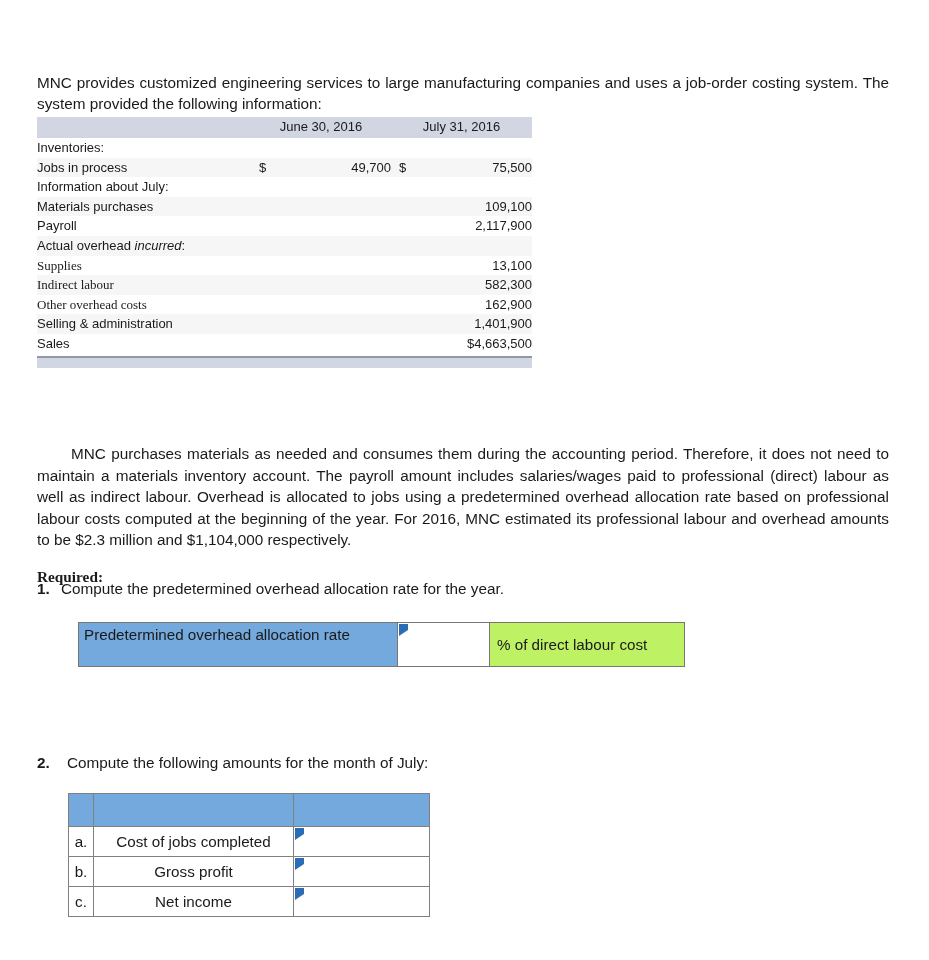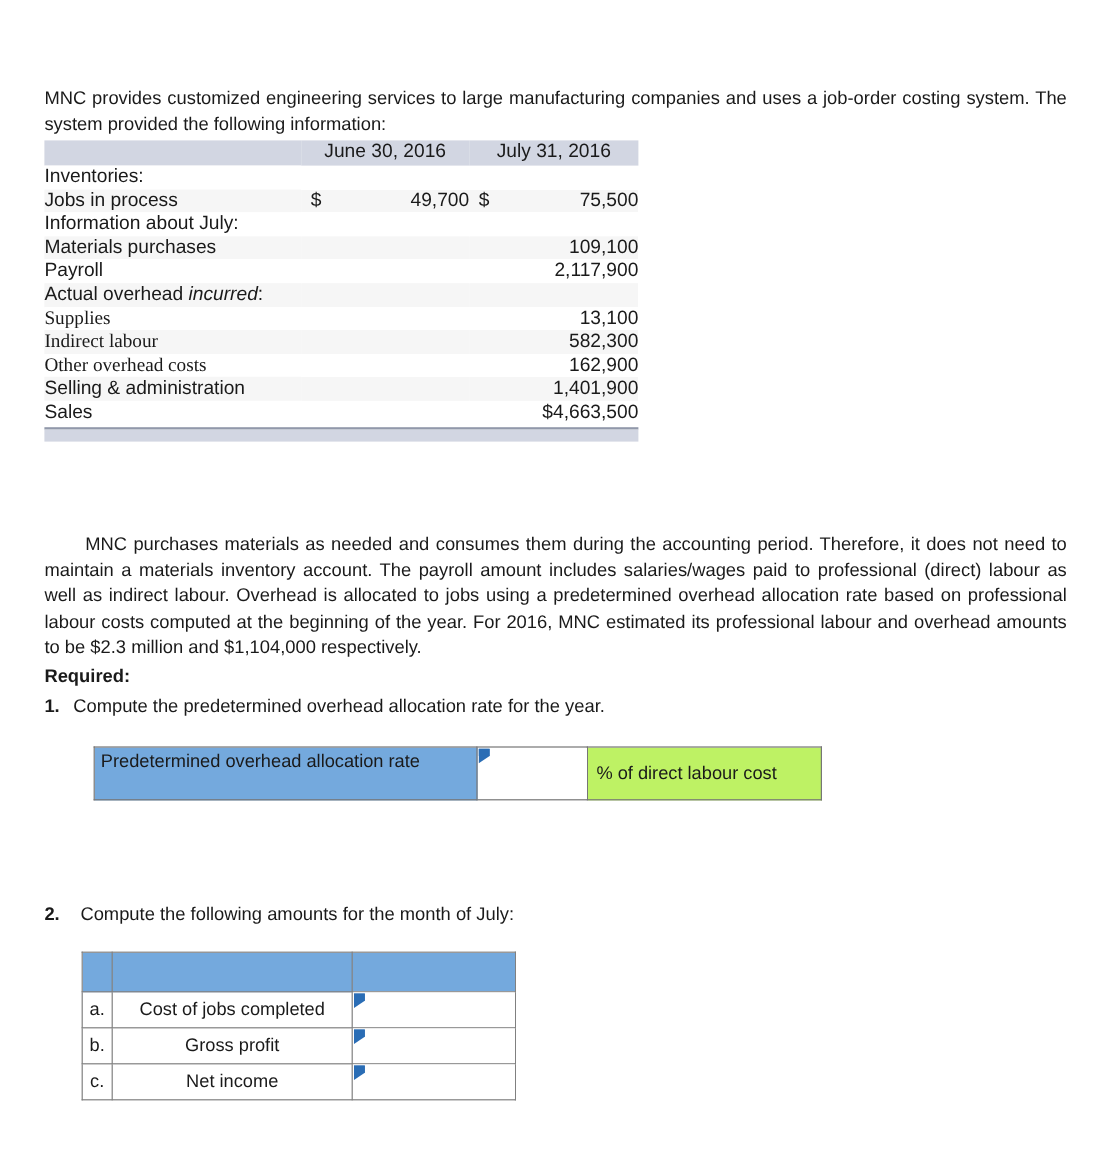--- a/index.html
+++ b/index.html
@@ -39,21 +39,21 @@
   
   .data-table-wrap {
     position: absolute;
     left: 37px;
     top: 117px;
     width: 495px;
   }
   table.data-table {
     border-collapse: collapse;
     width: 495px;
-    font-size: 16px;
+    font-size: 13px;
     line-height: 19.6px;
   }
   table.data-table td, table.data-table th {
     padding: 0;
     font-weight: normal;
     white-space: nowrap;
     vertical-align: baseline;
   }
   .dt-headrow th {
     background: #d2d6e2;
@@ -107,23 +107,24 @@
     line-height: 21.4px;
     text-align: justify;
     text-justify: inter-word;
     text-indent: 34px;
   }
 
   
   .required-title {
     position: absolute;
     left: 37px;
-    top: 555px;
+    top: 568px;
     font-size: 15.3px;
     font-weight: bold;
+    font-family: Liberation Serif, serif;
   }
   .q1 {
     position: absolute;
     left: 37px;
     top: 580px;
     font-size: 15.3px;
     width: 700px;
   }
   .q1 .qnum { font-weight: bold; display: inline-block; width: 24px; }
 

